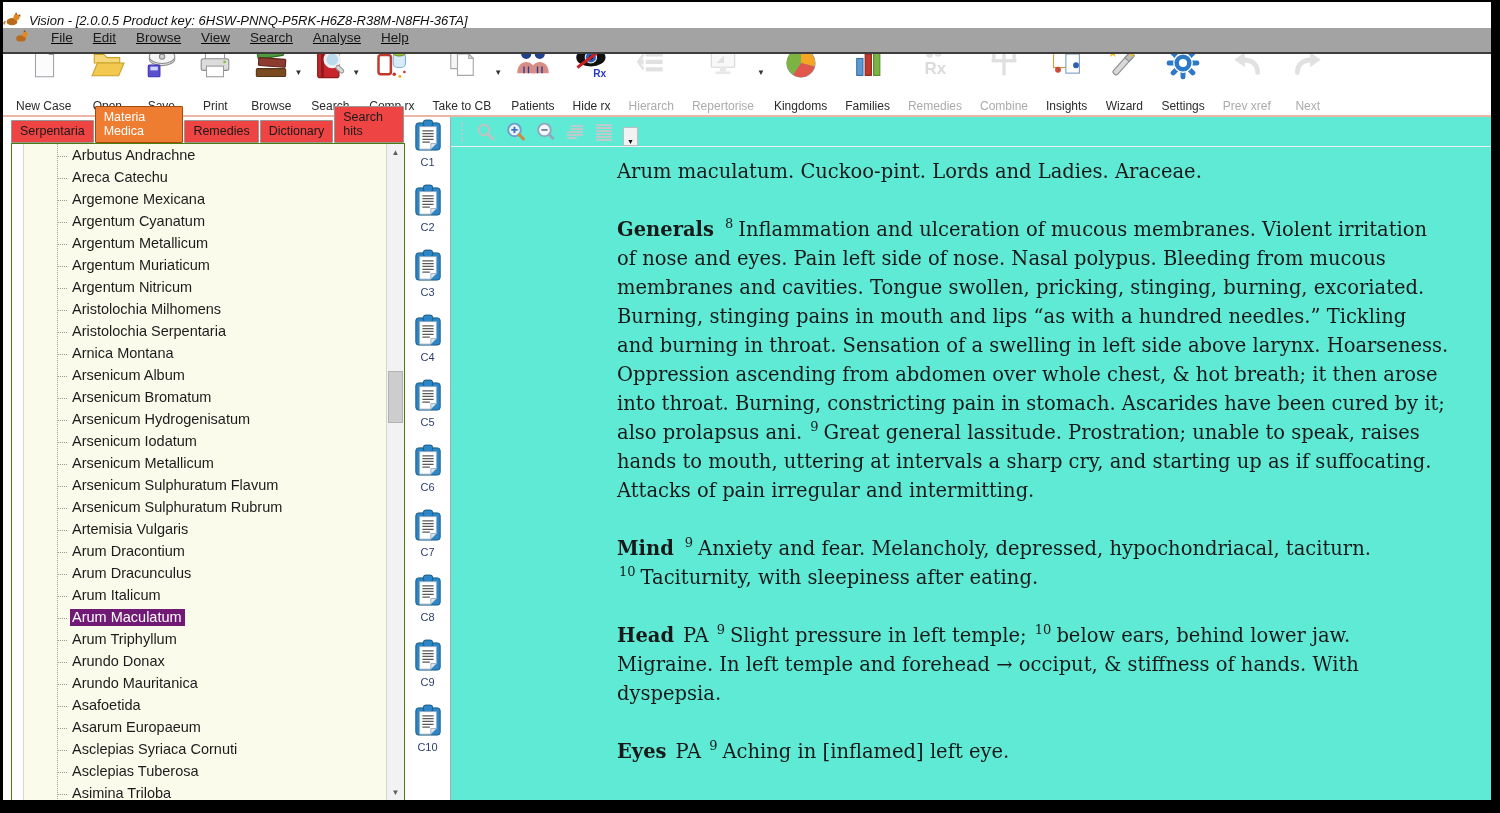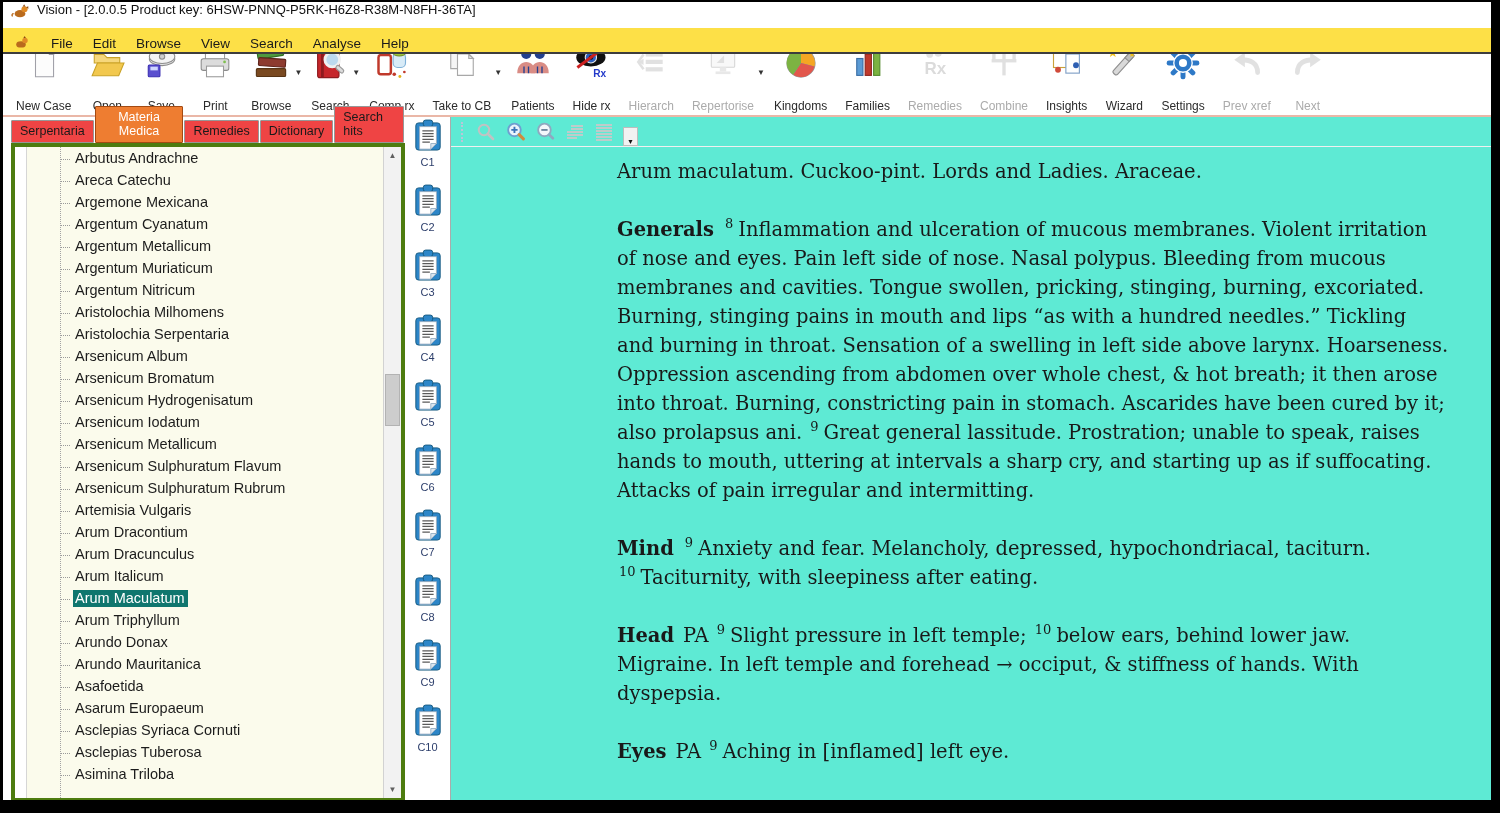--- a/index.html
+++ b/index.html
@@ -2,26 +2,26 @@
 <html><head>
 <meta charset="utf-8">
 <style>
   * { box-sizing: border-box; margin: 0; padding: 0; }
   html,body { width:1500px; height:813px; background:#000; overflow:hidden;
               font-family:"Liberation Sans", sans-serif; }
   #frame { position:absolute; left:3px; top:2px; width:1488px; height:798px;
            background:#fff; overflow:hidden; }
 
   
-  .titlebar { height:26px; display:flex; align-items:flex-start; padding-left:8px; background:#fff; }
+  .titlebar { height:26px; display:flex; align-items:flex-end; padding-left:0; background:#fff;font-style:italic; }
   .titletext { font-size:13px; color:#111; margin-left:8px; }
   .appicon { display:inline-flex; width:18px; height:18px; }
 
   
-  .menubar { height:24px; display:flex; align-items:flex-end; padding-left:10px; background:#fde047; }
+  .menubar { height:24px; display:flex; align-items:flex-start; padding-left:10px; background:#a3a3a3;text-decoration:underline; }
   .menubar .appicon { margin-right:10px; }
   .menu-item { font-size:13.5px; color:#1a1a1a; padding:2px 10px; cursor:default; }
 
   .sep-dark { height:2px; background:#3d3d3d; }
   .sep-pink { height:2px; background:#eab7a7; }
 
   
   .toolbar { height:61px; background:#fff; display:flex; align-items:flex-end;
              padding:2px 0 2px 4px; overflow:hidden; white-space:nowrap; }
   .tbtn { display:flex; flex-direction:column; align-items:center; justify-content:flex-end;
@@ -33,32 +33,32 @@
   .dd { font-size:8px; color:#333; align-self:center; margin:0 0 24px -6px; }
 
   
   .bodyrow { display:flex; height:685px; }
 
   
   .leftcol { width:402px; display:flex; flex-direction:column; padding-left:8px; }
   .tabbar { height:26px; display:flex; align-items:flex-end; padding-top:2px; background:#fff; }
   .tab { font-size:12.5px; color:#1a1a1a; background:#ef4444; border:1px solid #979797;
          padding:3px 8px 4px; margin-right:1px; border-radius:1px; }
-  .tab.active { background:#ee7d31; color:#fff; border-color:#a34a12;text-align:center; }
-
-  .panel { flex:1; border:4px solid #4d7c0f; background:#fbfbec; position:relative; display:flex; overflow:hidden; }
+  .tab.active { background:#ee7d31; color:#fff; border-color:#a34a12; }
+
+  .panel { flex:1; border:1px solid #4d7c0f; background:#fbfbec; position:relative; display:flex; overflow:hidden; }
   .gutter { width:12px; background:#fff; border-right:1px solid #d6d6d6; }
   .listwrap { flex:1; position:relative; overflow:hidden; }
   .treeline { position:absolute; left:33px; top:0; bottom:0; border-left:1px dotted #a3a3a3; }
   .titem { height:22px; line-height:22px; font-size:14.5px; color:#1c1c1c;
            padding-left:46px; white-space:nowrap; }
   .titem::before { content:""; display:inline-block; width:10px; margin-left:-13px; margin-right:3px;
                    border-top:1px dotted #9a9a9a; vertical-align:middle; }
   .titem .tlabel { padding:0 3px 1px 2px; }
-  .titem.selected .tlabel { background:#0f766e; color:#fff; }
+  .titem.selected .tlabel { background:#701a75; color:#fff; }
 
   .vscroll { width:18px; background:#f2f2f2; border-left:1px solid #d2d2d2;
              position:relative; display:flex; flex-direction:column; }
   .sbtn { height:17px; display:flex; align-items:center; justify-content:center;
           font-size:8px; color:#5f5f5f; background:#f2f2f2; }
   .strack { flex:1; position:relative; }
   .sthumb { position:absolute; left:1px; right:1px; top:210px; height:52px;
             background:#cdcdcd; border:1px solid #b3b3b3; }
 
   
@@ -372,20 +372,21 @@
           <div id="list">
               <div class="titem"><span class="tlabel">Arbutus Andrachne</span></div>
               <div class="titem"><span class="tlabel">Areca Catechu</span></div>
               <div class="titem"><span class="tlabel">Argemone Mexicana</span></div>
               <div class="titem"><span class="tlabel">Argentum Cyanatum</span></div>
               <div class="titem"><span class="tlabel">Argentum Metallicum</span></div>
               <div class="titem"><span class="tlabel">Argentum Muriaticum</span></div>
               <div class="titem"><span class="tlabel">Argentum Nitricum</span></div>
               <div class="titem"><span class="tlabel">Aristolochia Milhomens</span></div>
               <div class="titem"><span class="tlabel">Aristolochia Serpentaria</span></div>
+              <div class="titem"><span class="tlabel">Arnica Montana</span></div>
               <div class="titem"><span class="tlabel">Arsenicum Album</span></div>
               <div class="titem"><span class="tlabel">Arsenicum Bromatum</span></div>
               <div class="titem"><span class="tlabel">Arsenicum Hydrogenisatum</span></div>
               <div class="titem"><span class="tlabel">Arsenicum Iodatum</span></div>
               <div class="titem"><span class="tlabel">Arsenicum Metallicum</span></div>
               <div class="titem"><span class="tlabel">Arsenicum Sulphuratum Flavum</span></div>
               <div class="titem"><span class="tlabel">Arsenicum Sulphuratum Rubrum</span></div>
               <div class="titem"><span class="tlabel">Artemisia Vulgaris</span></div>
               <div class="titem"><span class="tlabel">Arum Dracontium</span></div>
               <div class="titem"><span class="tlabel">Arum Dracunculus</span></div>

